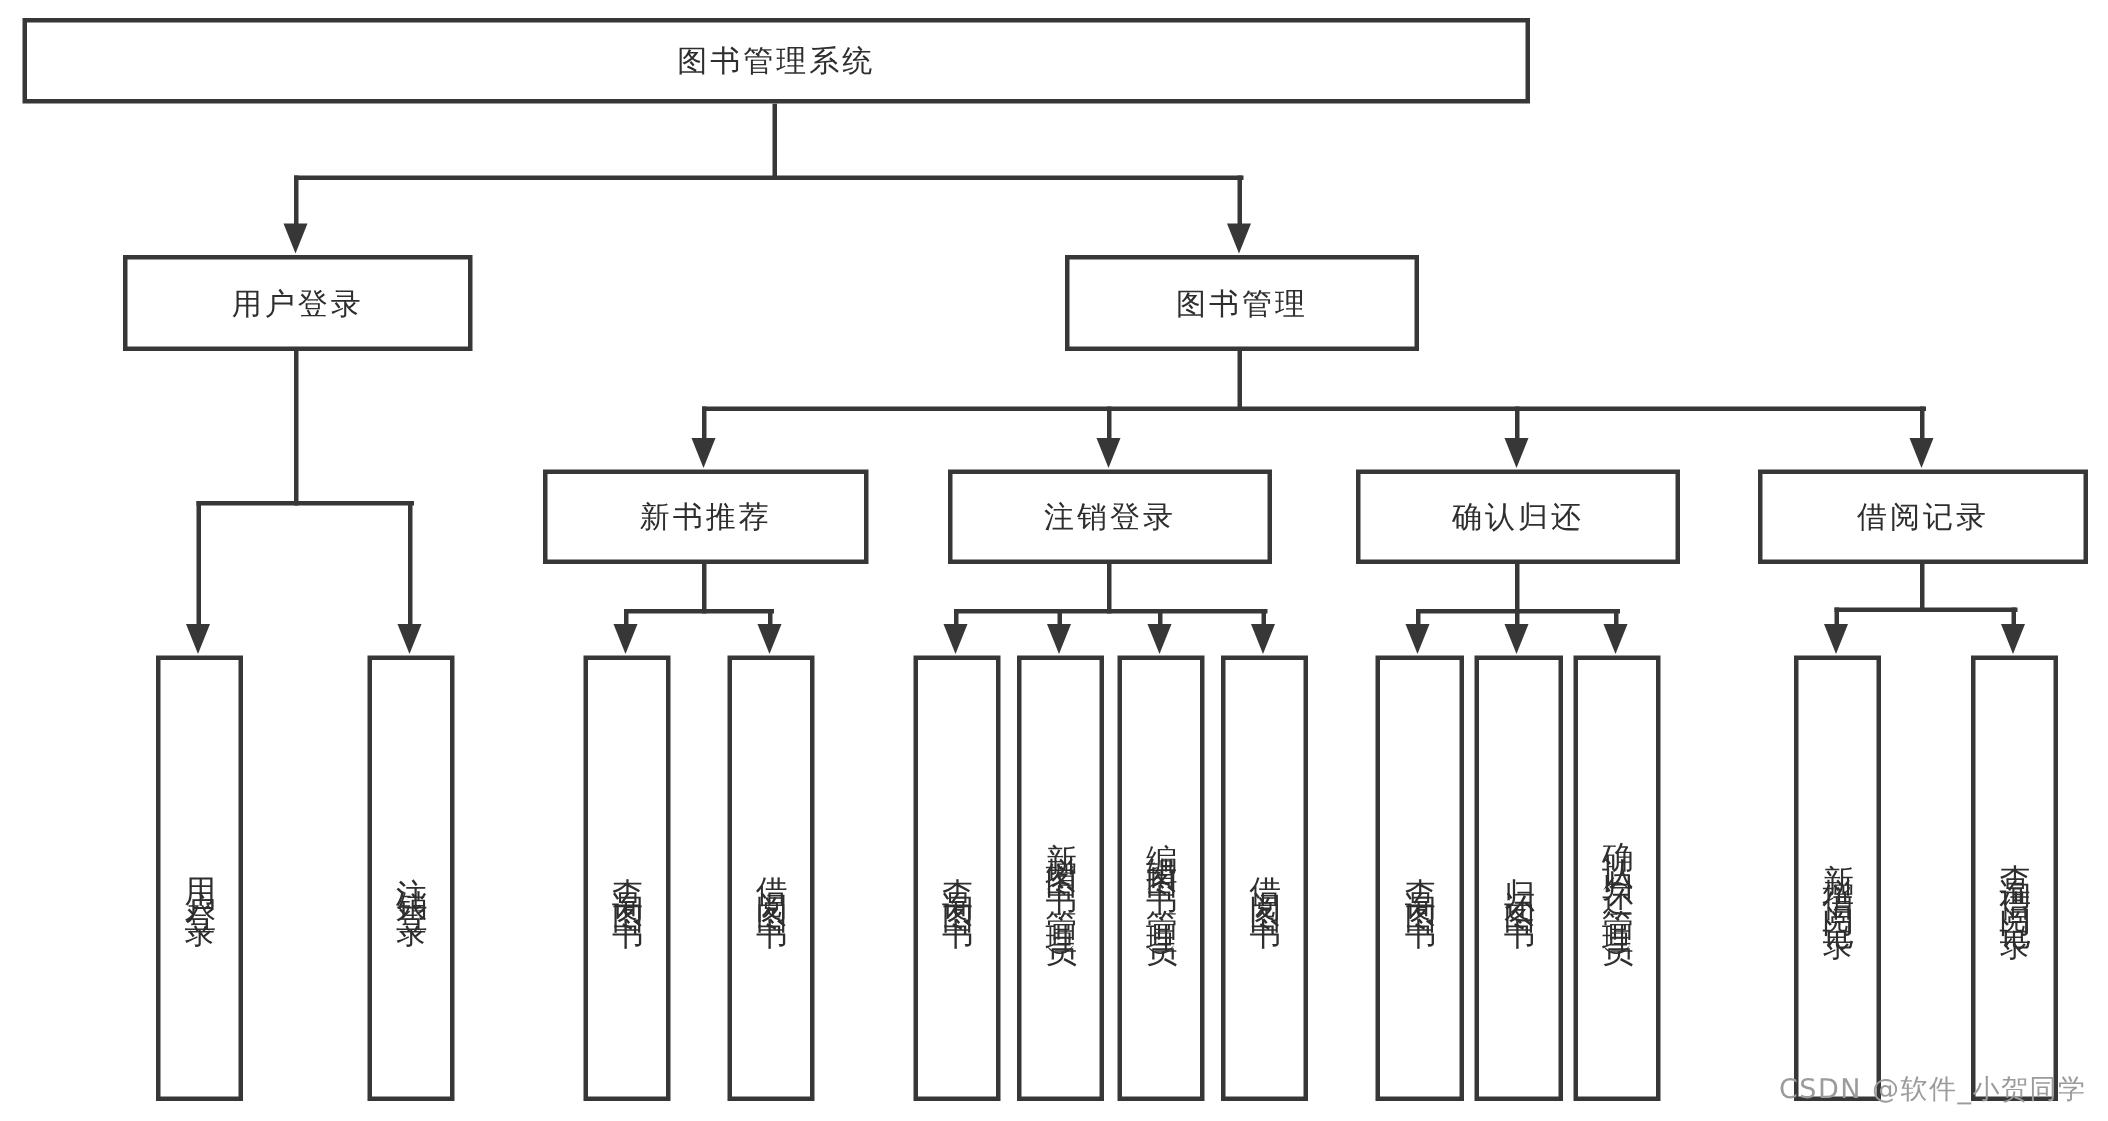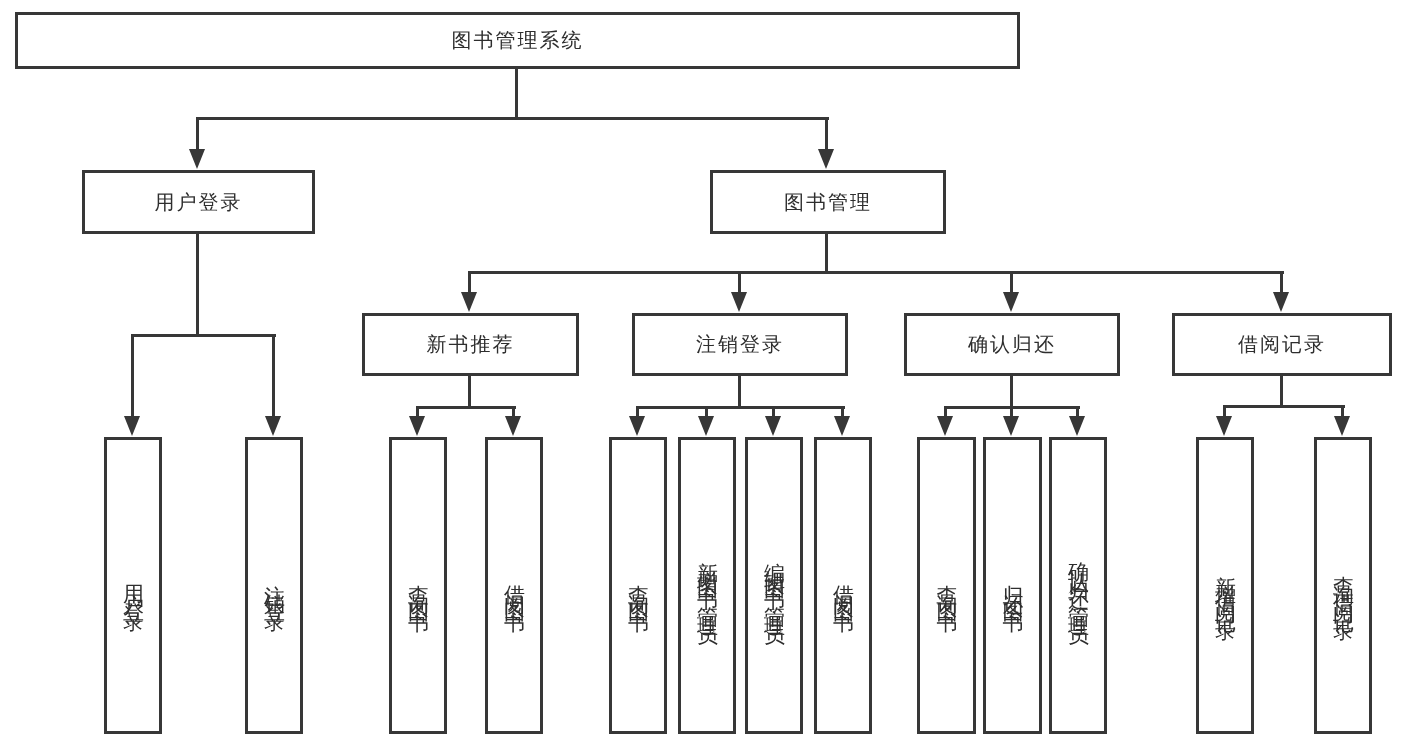--- a/index.html
+++ b/index.html
@@ -80,20 +80,21 @@
   <div class="node v" style="left:745px;top:437px;width:58px;height:297px">编辑图书（管理员）</div>
   <div class="node v" style="left:814px;top:437px;width:58px;height:297px">借阅图书</div>
 
   <div class="node v" style="left:917px;top:437px;width:59px;height:297px">查询图书</div>
   <div class="node v" style="left:983px;top:437px;width:59px;height:297px">归还图书</div>
   <div class="node v" style="left:1049px;top:437px;width:58px;height:297px">确认归还（管理员）</div>
 
   <div class="node v" style="left:1196px;top:437px;width:58px;height:297px">新增借阅记录</div>
   <div class="node v" style="left:1314px;top:437px;width:58px;height:297px">查询借阅记录</div>
 
+  <div id="watermark">CSDN @软件_小贺同学</div>
 <div class="line" style="left: 515px; top: 69px; width: 3px; height: 51px;"></div>
     <div class="line" style="left: 196px; top: 117px; width: 633px; height: 3px;"></div>
     <div class="line" style="left: 196px; top: 117px; width: 3px; height: 33px;"></div>
     <div class="arrow" style="left: 189px; top: 149px;"></div>
     <div class="line" style="left: 825px; top: 117px; width: 3px; height: 33px;"></div>
     <div class="arrow" style="left: 818px; top: 149px;"></div>
     <div class="line" style="left: 196px; top: 233px; width: 3px; height: 104px;"></div>
     <div class="line" style="left: 131px; top: 334px; width: 145px; height: 3px;"></div>
     <div class="line" style="left: 131px; top: 334px; width: 3px; height: 83px;"></div>
     <div class="arrow" style="left: 124px; top: 416px;"></div>

